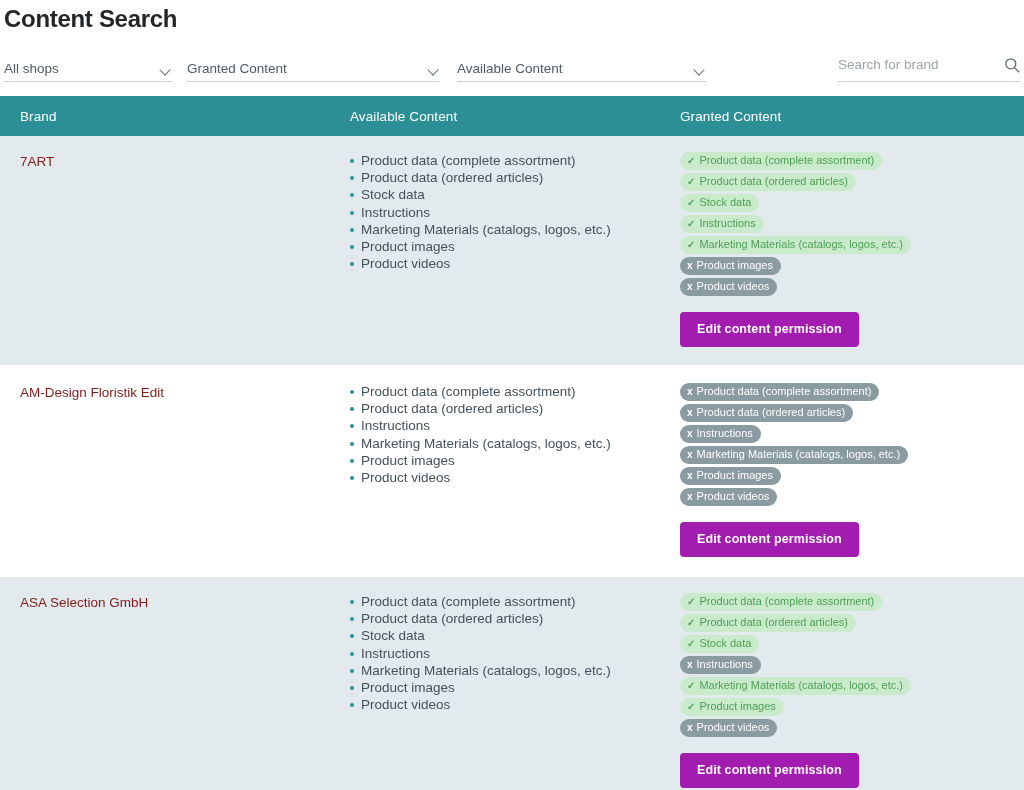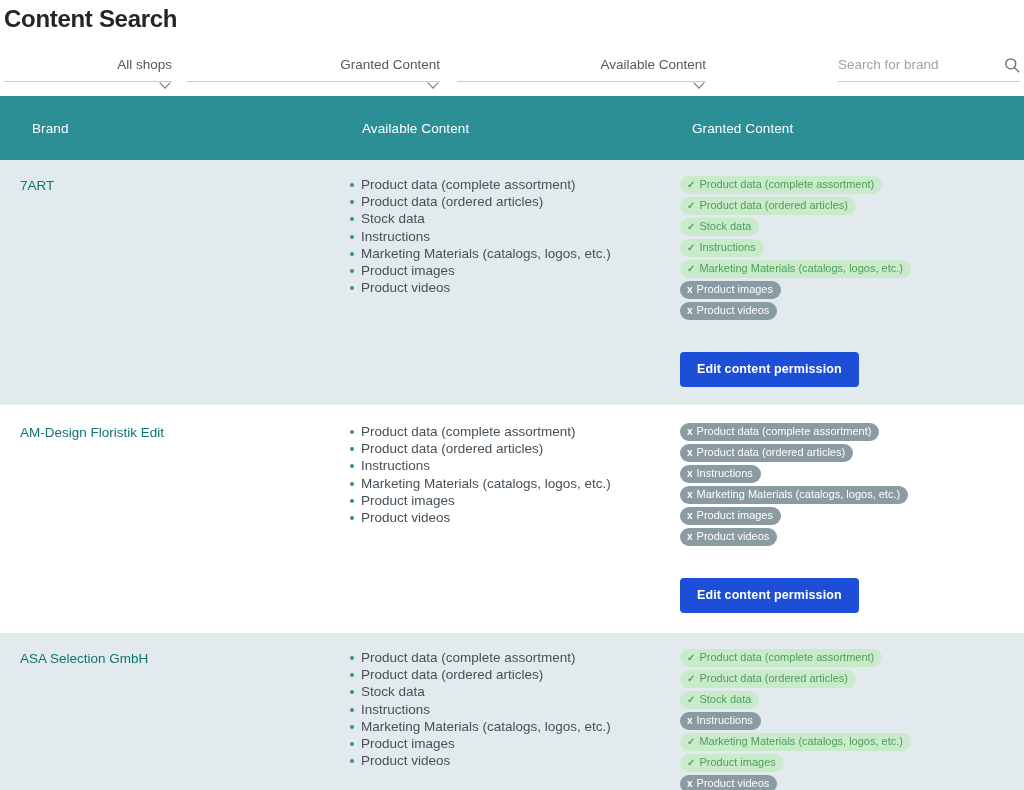--- a/index.html
+++ b/index.html
@@ -27,24 +27,23 @@
     height: 40px;
     margin-top: 14px;
     padding: 0 4px;
   }
   .filter {
     position: absolute;
     top: 8px;
     height: 26px;
     border-bottom: 1px solid #c7cdd2;
     display: flex;
-    align-items: flex-end;
+    align-items: center;
     justify-content: space-between;
     cursor: pointer;
-    flex-direction: column;
   }
   .filter-label {
     font-size: 13.5px;
     color: #4e5a63;
     line-height: 18px;
     white-space: nowrap;
   }
   .chev {
     width: 12px; height: 12px;
     flex: 0 0 12px;
@@ -82,24 +81,24 @@
     width: 150px;
     padding: 0;
   }
   .search-input::placeholder { color: #9aa4ac; }
   .search-icon { width: 16px; height: 16px; margin-top: 1px; }
 
   
   .table { margin-top: 8px; width: 1024px; }
   .thead {
     background: #2d8f96;
-    height: 64px;
+    height: 40px;
     display: flex;
     align-items: center;
-    padding: 0 0 0 32px;
+    padding: 0 0 0 20px;
     justify-content: space-between;
   }
   .th {
     color: #ffffff;
     font-size: 13.5px;
     font-weight: normal;
     letter-spacing: 0.1px;
   }
   .col-brand { width: 330px; flex: 0 0 330px; }
   .col-avail { width: 330px; flex: 0 0 330px; }
@@ -108,21 +107,21 @@
   .trow {
     display: flex;
     padding: 16px 0 18px 20px;
     border-bottom: 2px solid #ffffff;
   }
   .trow.shade { background: #e3eaed; }
   .trow.plain { background: #ffffff; }
 
   .brand-name {
     font-size: 13.5px;
-    color: #0f766e;
+    color: #7f1d1d;
     padding-top: 2px;
   }
 
   .avail-list { list-style: none; }
   .avail-list li {
     font-size: 13.5px;
     color: #44515a;
     line-height: 17.2px;
     position: relative;
     padding-left: 11px;
@@ -145,22 +144,22 @@
     padding: 1px 8px 2px 7px;
     font-size: 11px;
     line-height: 15px;
     white-space: nowrap;
   }
   .badge.granted { background: #c9ebcb; color: #4f9e57; }
   .badge.denied  { background: #8a9ba1; color: #ffffff; }
   .badge .mark { font-size: 10px; font-weight: bold; line-height: 15px; }
 
   .edit-btn {
-    margin-top: 32px;
-    background: #1d4ed8;
+    margin-top: 16px;
+    background: #a21caf;
     color: #ffffff;
     border: 0;
     border-radius: 4px;
     font-family: "Liberation Sans", sans-serif;
     font-size: 12.5px;
     font-weight: bold;
     padding: 10px 17px 11px;
     cursor: pointer;
     letter-spacing: 0.1px;
   }

